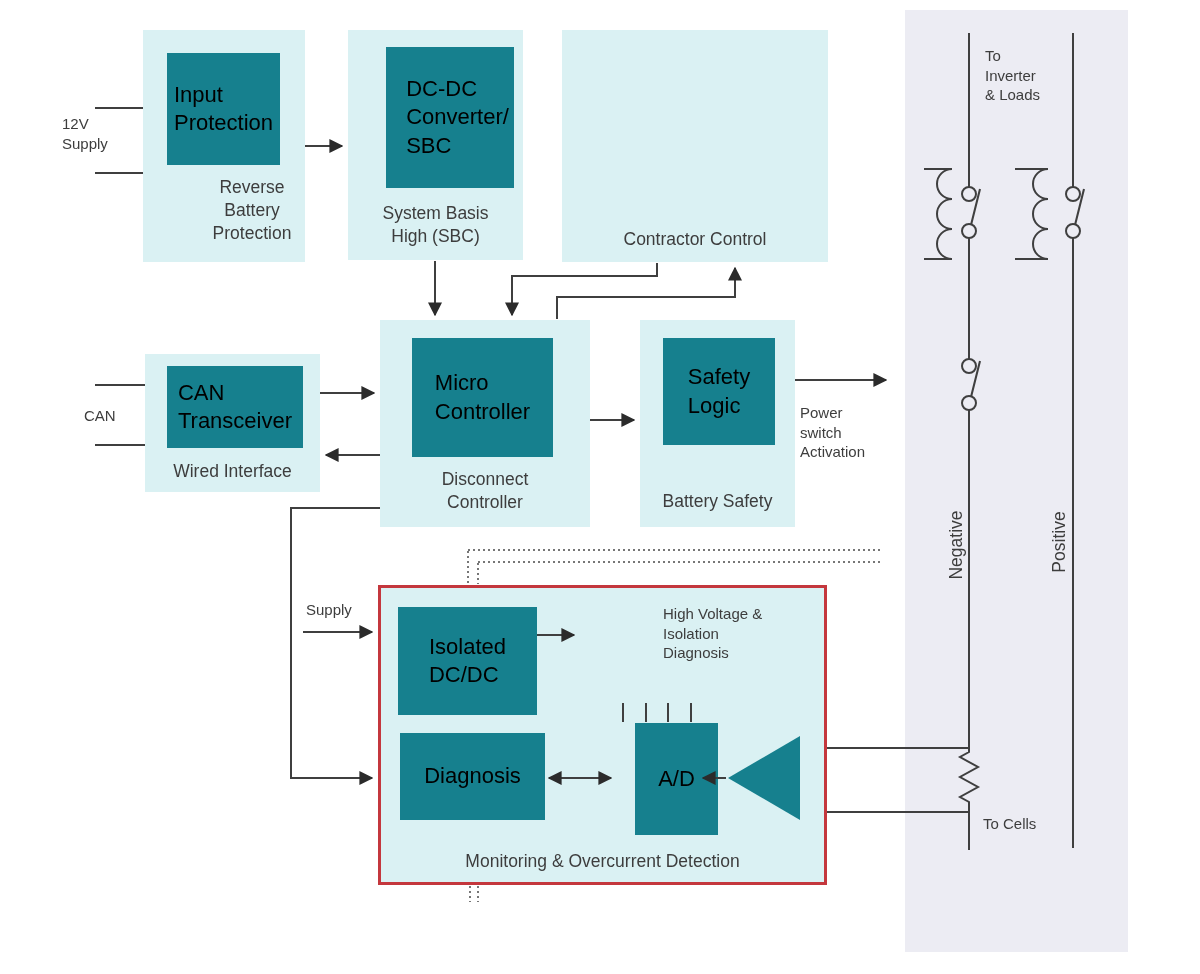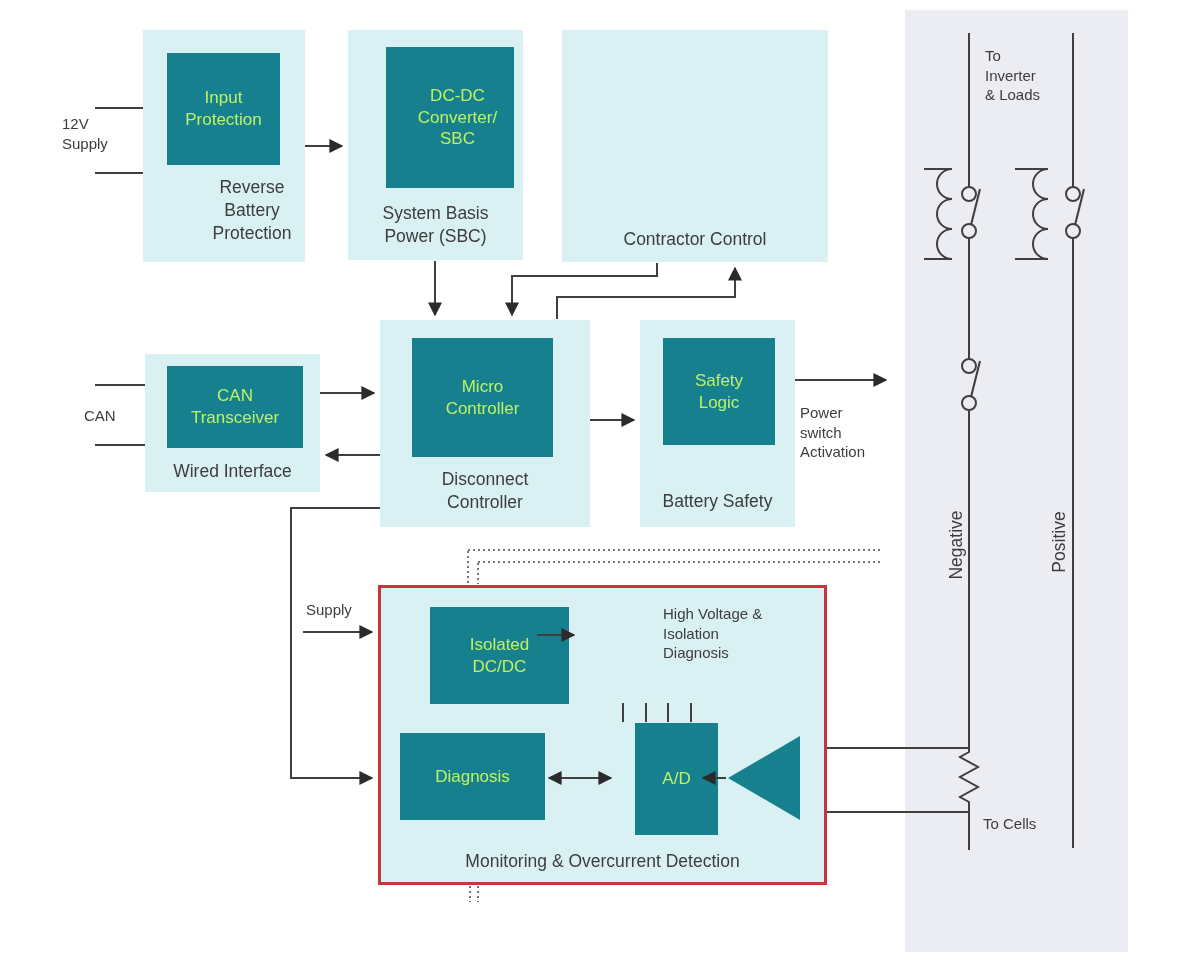--- a/index.html
+++ b/index.html
@@ -3,23 +3,23 @@
 <meta charset="utf-8">
 <style>
   html,body { margin:0; padding:0; background:#ffffff; }
   .canvas {
     position:relative; width:1200px; height:974px; background:#ffffff;
     font-family:"Liberation Sans", sans-serif; color:#3d3d3d; overflow:hidden;
   }
   .panel { position:absolute; left:905px; top:10px; width:223px; height:942px; background:#ececf3; }
   .box  { position:absolute; background:#daf1f3; }
   .chip {
-    position:absolute; background:#16808e; color:#bef264;
+    position:absolute; background:#16808e; color:#000000;
     display:flex; align-items:center; justify-content:center;
-    text-align:center; white-space:pre-line; font-size:17px; line-height:1.28;
+    text-align:left; white-space:pre-line; font-size:22px; line-height:1.28;
   }
   .redbox { position:absolute; background:#daf1f3; border:3px solid #c4373d; box-sizing:border-box; }
   .lbl { position:absolute; text-align:center; white-space:pre-line; font-size:17.5px; line-height:1.3; }
   .txt { position:absolute; white-space:pre-line; font-size:15px; line-height:1.3; }
   .vtxt {
     position:absolute; transform:translate(-50%,-50%) rotate(-90deg);
     white-space:nowrap; font-size:17.5px;
   }
   svg.overlay { position:absolute; left:0; top:0; pointer-events:none; }
 </style>
@@ -42,21 +42,21 @@
 Protection</div>
   <div class="chip" style="left:386px; top:47px;  width:113px; height:141px;padding-left:15px;">DC-DC
 Converter/
 SBC</div>
   <div class="chip" style="left:167px; top:366px; width:136px; height:82px;">CAN
 Transceiver</div>
   <div class="chip" style="left:412px; top:338px; width:141px; height:119px;">Micro
 Controller</div>
   <div class="chip" style="left:663px; top:338px; width:112px; height:107px;">Safety
 Logic</div>
-  <div class="chip" style="left:398px; top:607px; width:139px; height:97px;margin-left:32px;">Isolated
+  <div class="chip" style="left:398px; top:607px; width:139px; height:108px;">Isolated
 DC/DC</div>
   <div class="chip" style="left:400px; top:733px; width:145px; height:87px;">Diagnosis</div>
   <div class="chip" style="left:615px; top:723px; width:83px;  height:112px;margin-left:20px;">A/D</div>
 
   <svg class="overlay" width="1200" height="974" viewBox="0 0 1200 974">
     <defs>
       <marker id="arr" viewBox="0 0 10 10" refX="9" refY="5" markerWidth="7" markerHeight="7" orient="auto-start-reverse">
         <path d="M0,0 L10,5 L0,10 z" fill="#2b2b2b"></path>
       </marker>
     </defs>
@@ -113,21 +113,21 @@
       <path d="M980,361 L971,397"></path>
     </g>
 
     <polygon points="728,778 800,736 800,820" fill="#16808e"></polygon>
   </svg>
 
   <div class="lbl" style="left:143px; top:176px; width:162px;padding-left:28px;">Reverse
 Battery
 Protection</div>
   <div class="lbl" style="left:348px; top:202px; width:175px;">System Basis
-Power (SBC)</div>
+High (SBC)</div>
   <div class="lbl" style="left:562px; top:228px; width:266px;">Contractor Control</div>
   <div class="lbl" style="left:145px; top:460px; width:175px;">Wired Interface</div>
   <div class="lbl" style="left:380px; top:468px; width:210px;">Disconnect
 Controller</div>
   <div class="lbl" style="left:640px; top:490px; width:155px;">Battery Safety</div>
   <div class="lbl" style="left:378px; top:850px; width:449px;">Monitoring &amp; Overcurrent Detection</div>
 
   <div class="txt" style="left:62px;  top:114px;">12V
 Supply</div>
   <div class="txt" style="left:84px;  top:406px;">CAN</div>

